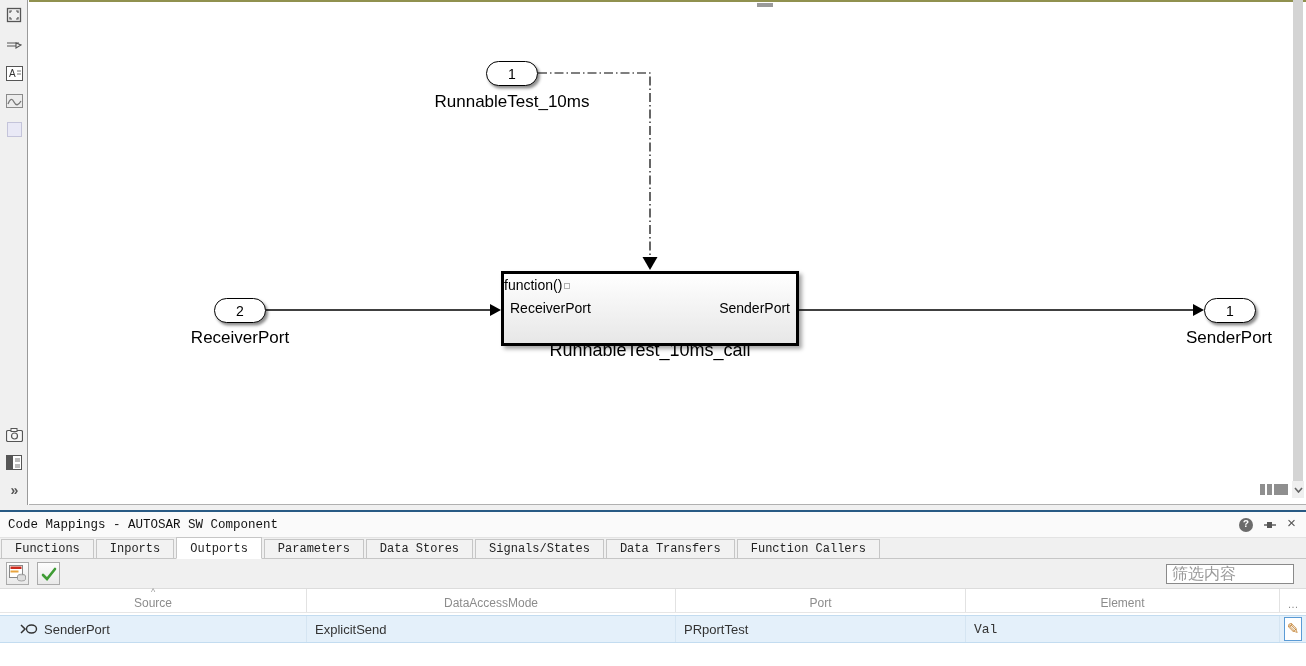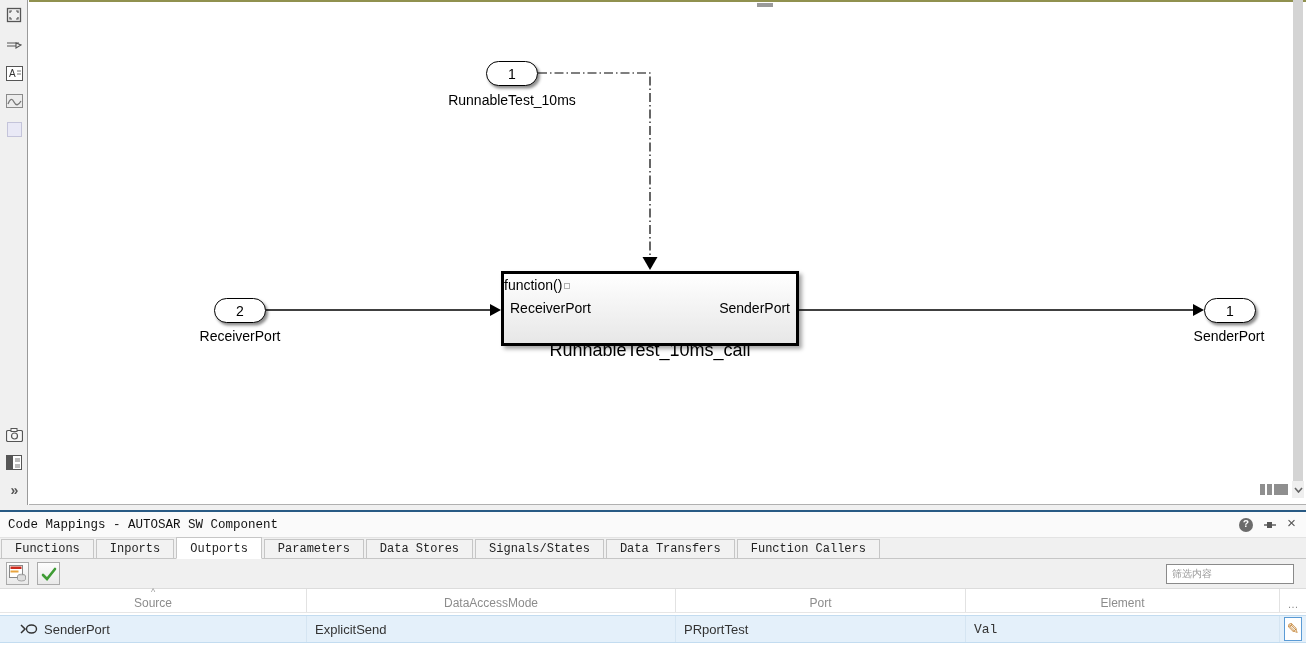--- a/index.html
+++ b/index.html
@@ -19,21 +19,21 @@
             background:#fff; border-bottom:1px solid #b0b0b0; overflow:hidden; }
   .canvas-topline { position:absolute; left:0; top:0; width:100%; height:2px; background:#90914f; }
   .splitter-dash { position:absolute; left:728px; top:3px; width:16px; height:4px; background:#9a9a9a; }
 
   .diagram-svg { position:absolute; left:0; top:0; width:1277px; height:505px; }
 
   .port-oval { position:absolute; width:52px; height:25px; background:#fff;
                border:1.6px solid #000; border-radius:13px; display:flex;
                align-items:center; justify-content:center; font-size:14px; color:#000;
                box-shadow:2px 2.5px 3px rgba(0,0,0,0.45); }
-  .diagram-label { position:absolute; font-size:14px; color:#000; text-align:center; width:220px; }
+  .diagram-label { position:absolute; font-size:17px; color:#000; text-align:center; width:220px; }
 
   .ss-block { position:absolute; left:472px; top:271px; width:298px; height:75px;
               border:3px solid #000; background:linear-gradient(#ffffff, #e7e7e7);
               box-shadow:3px 3px 4px rgba(0,0,0,0.35); }
   .ss-trigger { position:absolute; top:3px; left:0; width:100%; text-align:left; font-size:14px; color:#000; }
   .tiny-square { display:inline-block; width:6px; height:6px; border:1px solid #b0b0b0;
                  background:#fcfcfc; vertical-align:middle; margin-left:2px; }
   .ss-left-port { position:absolute; left:6px; top:26px; font-size:14px; color:#000; }
   .ss-right-port { position:absolute; right:6px; top:26px; font-size:14px; color:#000; }
 
@@ -61,21 +61,21 @@
          background:#f2f2f2; border:1px solid #c6c6c6; border-bottom:none;
          padding:2px 13px 2px 13px; margin-right:2px; height:19px; white-space:nowrap; }
   .tab.active { background:#fff; height:22px; padding-top:4px; margin-bottom:-1px;
                 border-bottom:1px solid #fff; position:relative; z-index:2; }
 
   .panel-toolbar { height:30px; background:#f0f0f0; display:flex; align-items:center;
                    padding:0 6px; border-bottom:1px solid #dcdcdc; }
   .tb-btn { width:23px; height:23px; border:1px solid #ababab; background:linear-gradient(#fdfdfd,#e9e9e9);
             margin-right:8px; display:flex; align-items:center; justify-content:center; }
   .filter-box { margin-left:auto; margin-right:6px; }
-  .filter-box input { width:128px; height:20px; border:1px solid #8a8a8a; font-size:10px;
+  .filter-box input { width:128px; height:20px; border:1px solid #8a8a8a; font-size:16px;
                       padding:1px 5px; font-family:"Liberation Sans", sans-serif; color:#333; background:#fff; }
   .filter-box input::placeholder { color:#9a9a9a; }
 
   .mapping-table { position:relative; background:#fff; height:77px; }
   .thead { display:flex; height:24px; border-bottom:1px solid #e6e6e6; background:#fff; }
   .th { position:relative; display:flex; align-items:flex-end; justify-content:center;
         font-size:12px; color:#8c8c8c; padding-bottom:2px; border-right:1px solid #e2e2e2; }
   .sort-caret { position:absolute; top:-1px; left:50%; transform:translateX(-50%);
                 font-size:9px; color:#9a9a9a; line-height:8px; }
   .col-0 { width:307px; } .col-1 { width:369px; } .col-2 { width:290px; }

